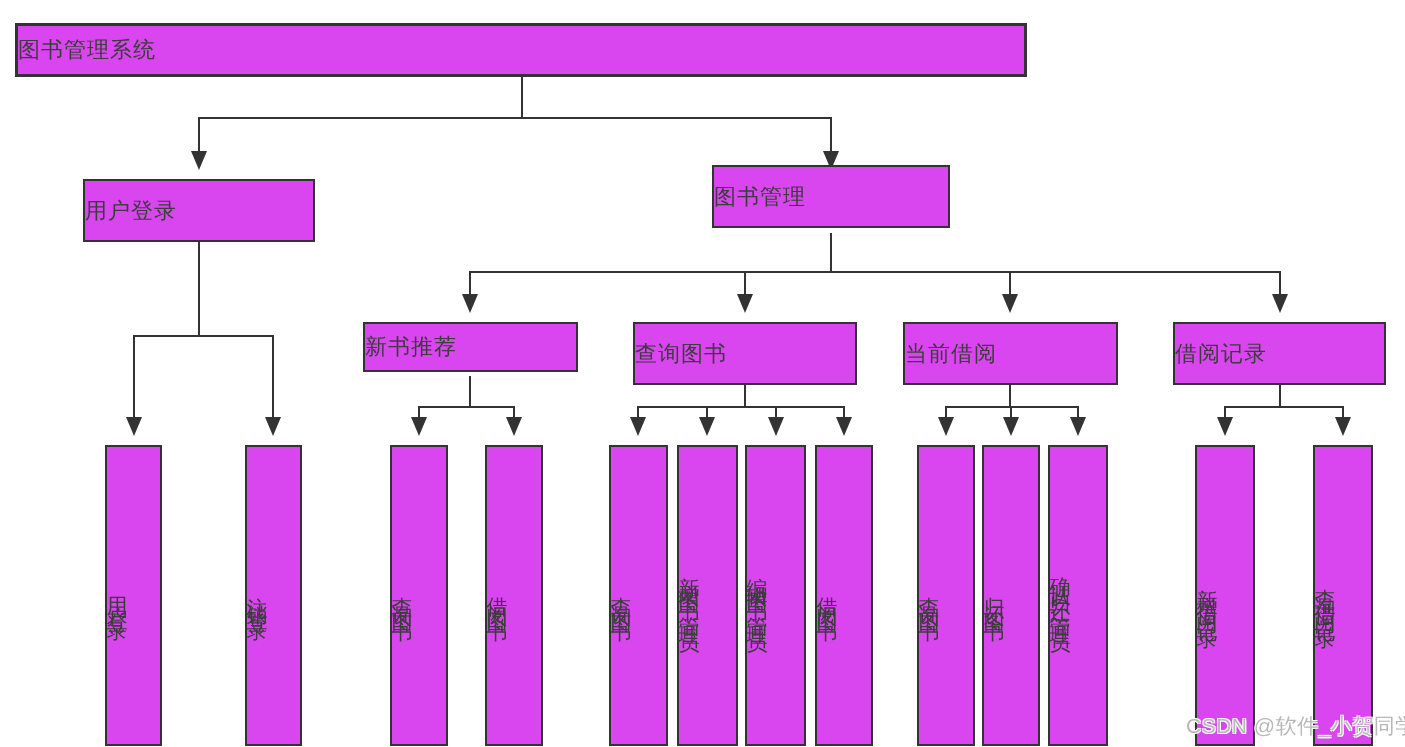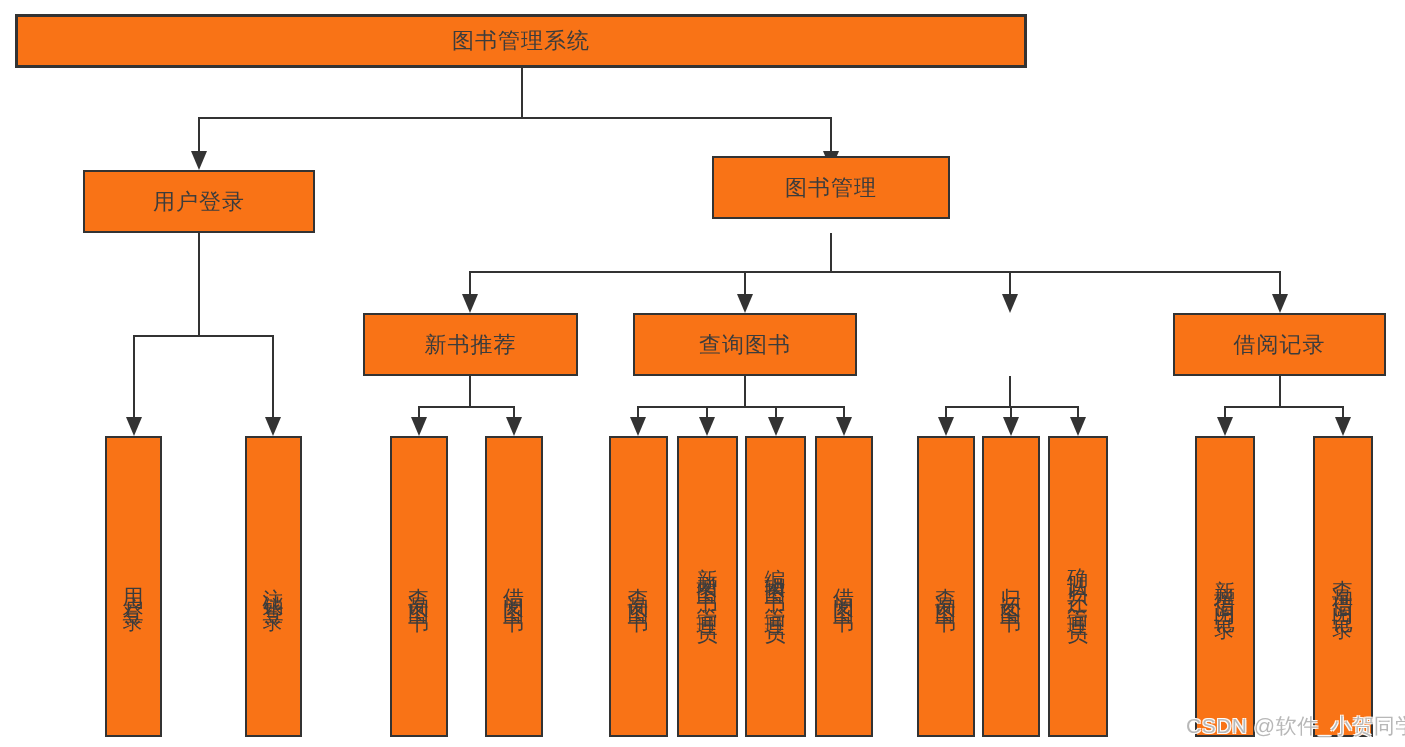--- a/index.html
+++ b/index.html
@@ -5,25 +5,26 @@
   html,body{margin:0;padding:0;background:#ffffff;}
   .canvas{
     position:relative;
     width:1405px;height:747px;
     background:#ffffff;
     font-family:"Liberation Sans","DejaVu Sans",sans-serif;
     overflow:hidden;
   }
   .node{
     position:absolute;
-    background:#f97316;
+    background:#d946ef;
     border:2px solid #333333;
     box-sizing:border-box;
-    display:flex;align-items:center;justify-content:center;
+    display:flex;align-items:center;
     z-index:2;
+    margin-top:9px;
   }
   .root{border-width:3px;}
   .hlbl{
     font-size:22px;color:#3c3c3c;letter-spacing:1px;white-space:nowrap;
   }
   .vlbl{
     writing-mode:vertical-rl;text-orientation:mixed;
     font-size:21px;color:#3c3c3c;letter-spacing:8px;line-height:1;
     white-space:nowrap;
   }
@@ -50,25 +51,28 @@
     <span class="hlbl">图书管理系统</span>
   </div>
 
   <div class="node" style="left:83px;top:170px;width:232px;height:63px;">
     <span class="hlbl">用户登录</span>
   </div>
   <div class="node" style="left:712px;top:156px;width:238px;height:63px;">
     <span class="hlbl">图书管理</span>
   </div>
 
-  <div class="node" style="left:363px;top:313px;width:215px;height:63px;">
+  <div class="node" style="left:363px;top:313px;width:215px;height:50px;">
     <span class="hlbl">新书推荐</span>
   </div>
   <div class="node" style="left:633px;top:313px;width:224px;height:63px;">
     <span class="hlbl">查询图书</span>
+  </div>
+  <div class="node" style="left:903px;top:313px;width:215px;height:63px;">
+    <span class="hlbl">当前借阅</span>
   </div>
   <div class="node" style="left:1173px;top:313px;width:213px;height:63px;">
     <span class="hlbl">借阅记录</span>
   </div>
 
   <div class="node" style="left:105px;top:436px;width:57px;height:301px;">
     <span class="vlbl">用户登录</span>
   </div>
   <div class="node" style="left:245px;top:436px;width:57px;height:301px;">
     <span class="vlbl">注销登录</span>

